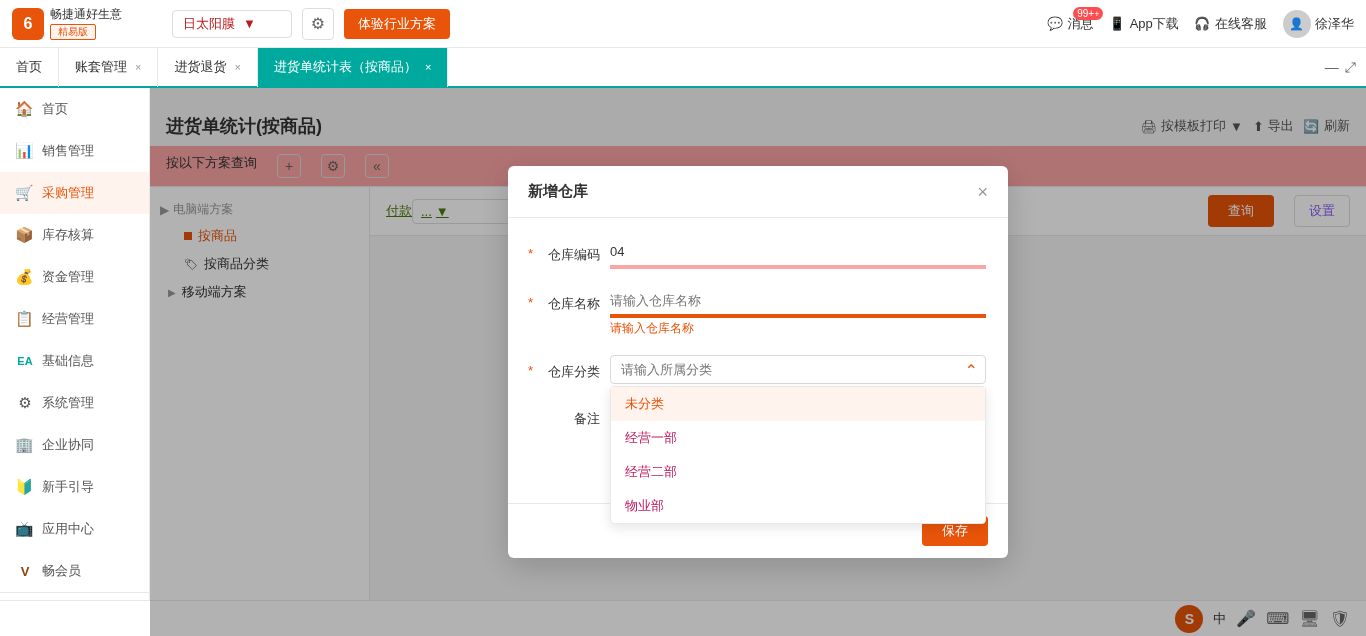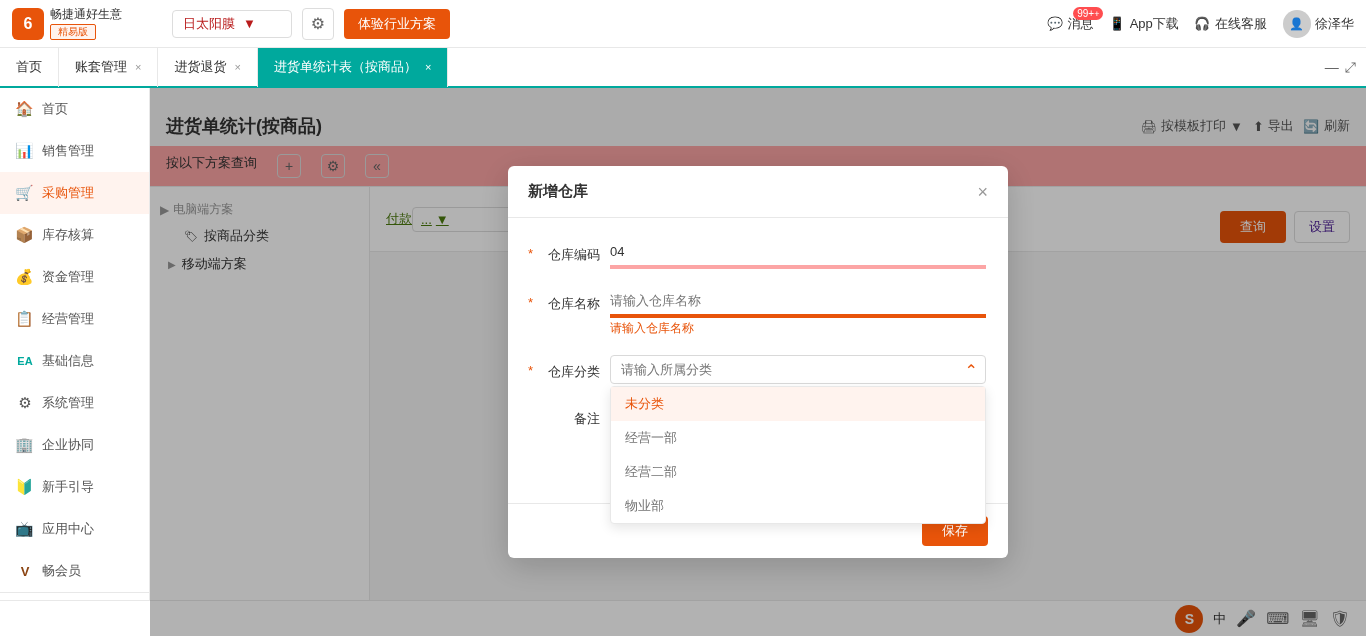--- a/index.html
+++ b/index.html
@@ -368,21 +368,21 @@
       background: #fff;
       border: 1px solid #e8e8e8;
       border-radius: 4px;
       box-shadow: 0 4px 12px rgba(0,0,0,0.1);
       z-index: 200;
     }
     .dropdown-item {
       padding: 8px 14px;
       cursor: pointer;
       font-size: 13px;
-      color: #737373;
+      color: #be185d;
     }
     .dropdown-item.selected { background: #fff3ee; color: #e8540a; }
 
     .modal-footer {
       padding: 12px 20px;
       display: flex;
       justify-content: flex-end;
       border-top: 1px solid #e8e8e8;
       gap: 10px;
     }
@@ -437,21 +437,21 @@
       cursor: pointer;
       font-size: 13px;
     }
     .settings-btn {
       border: 1px solid #ddd;
       background: #fff;
       border-radius: 4px;
       padding: 6px 14px;
       cursor: pointer;
       font-size: 13px;
-      color: #4c1d95;
+      color: #8b5cf6;
     }
 
     .empty-content {
       flex: 1;
       display: flex;
       flex-direction: column;
       align-items: center;
       justify-content: center;
       color: #999;
       gap: 10px;
@@ -672,20 +672,24 @@
       <div class="filter-btn">«</div>
     </div>
 
     <div class="content-inner">
 
       <div class="filter-panel">
         <div class="filter-section-title">
           <span>▶</span>
           <span>电脑端方案</span>
         </div>
+        <div class="plan-sub-item active">
+          <div class="dot" style="width:8px;height:8px;background:#e8540a;border-radius:50;display:inline-block;"></div>
+          <span>按商品</span>
+        </div>
         <div class="plan-sub-item">
           <span style="font-size:11px;">🏷</span>
           <span>按商品分类</span>
         </div>
         <div class="plan-item">
           <span class="arrow">▶</span>
           <span>移动端方案</span>
         </div>
       </div>
 
@@ -704,21 +708,21 @@
             <div class="query-select">
               <span>▼</span>
             </div>
           </div>
           <div class="query-field">
             <span>商品</span>
             <div class="query-select">
               <span>...</span>
             </div>
           </div>
-          <div style="margin-left:auto;display:flex;gap:8px;margin-top:16px;">
+          <div style="margin-left:auto;display:flex;gap:20px;">
             <button class="query-btn">查询</button>
             <button class="settings-btn">设置</button>
           </div>
         </div>
 
         <div class="empty-content">
           <div style="font-size:60px;color:#e0e0e0;">📊</div>
           <div style="display:flex;align-items:center;gap:6px;">
             <span style="color:#aaa;font-size:12px;">●</span>
             <span style="color:#999;font-size:13px;">请选择左侧的方案</span>

